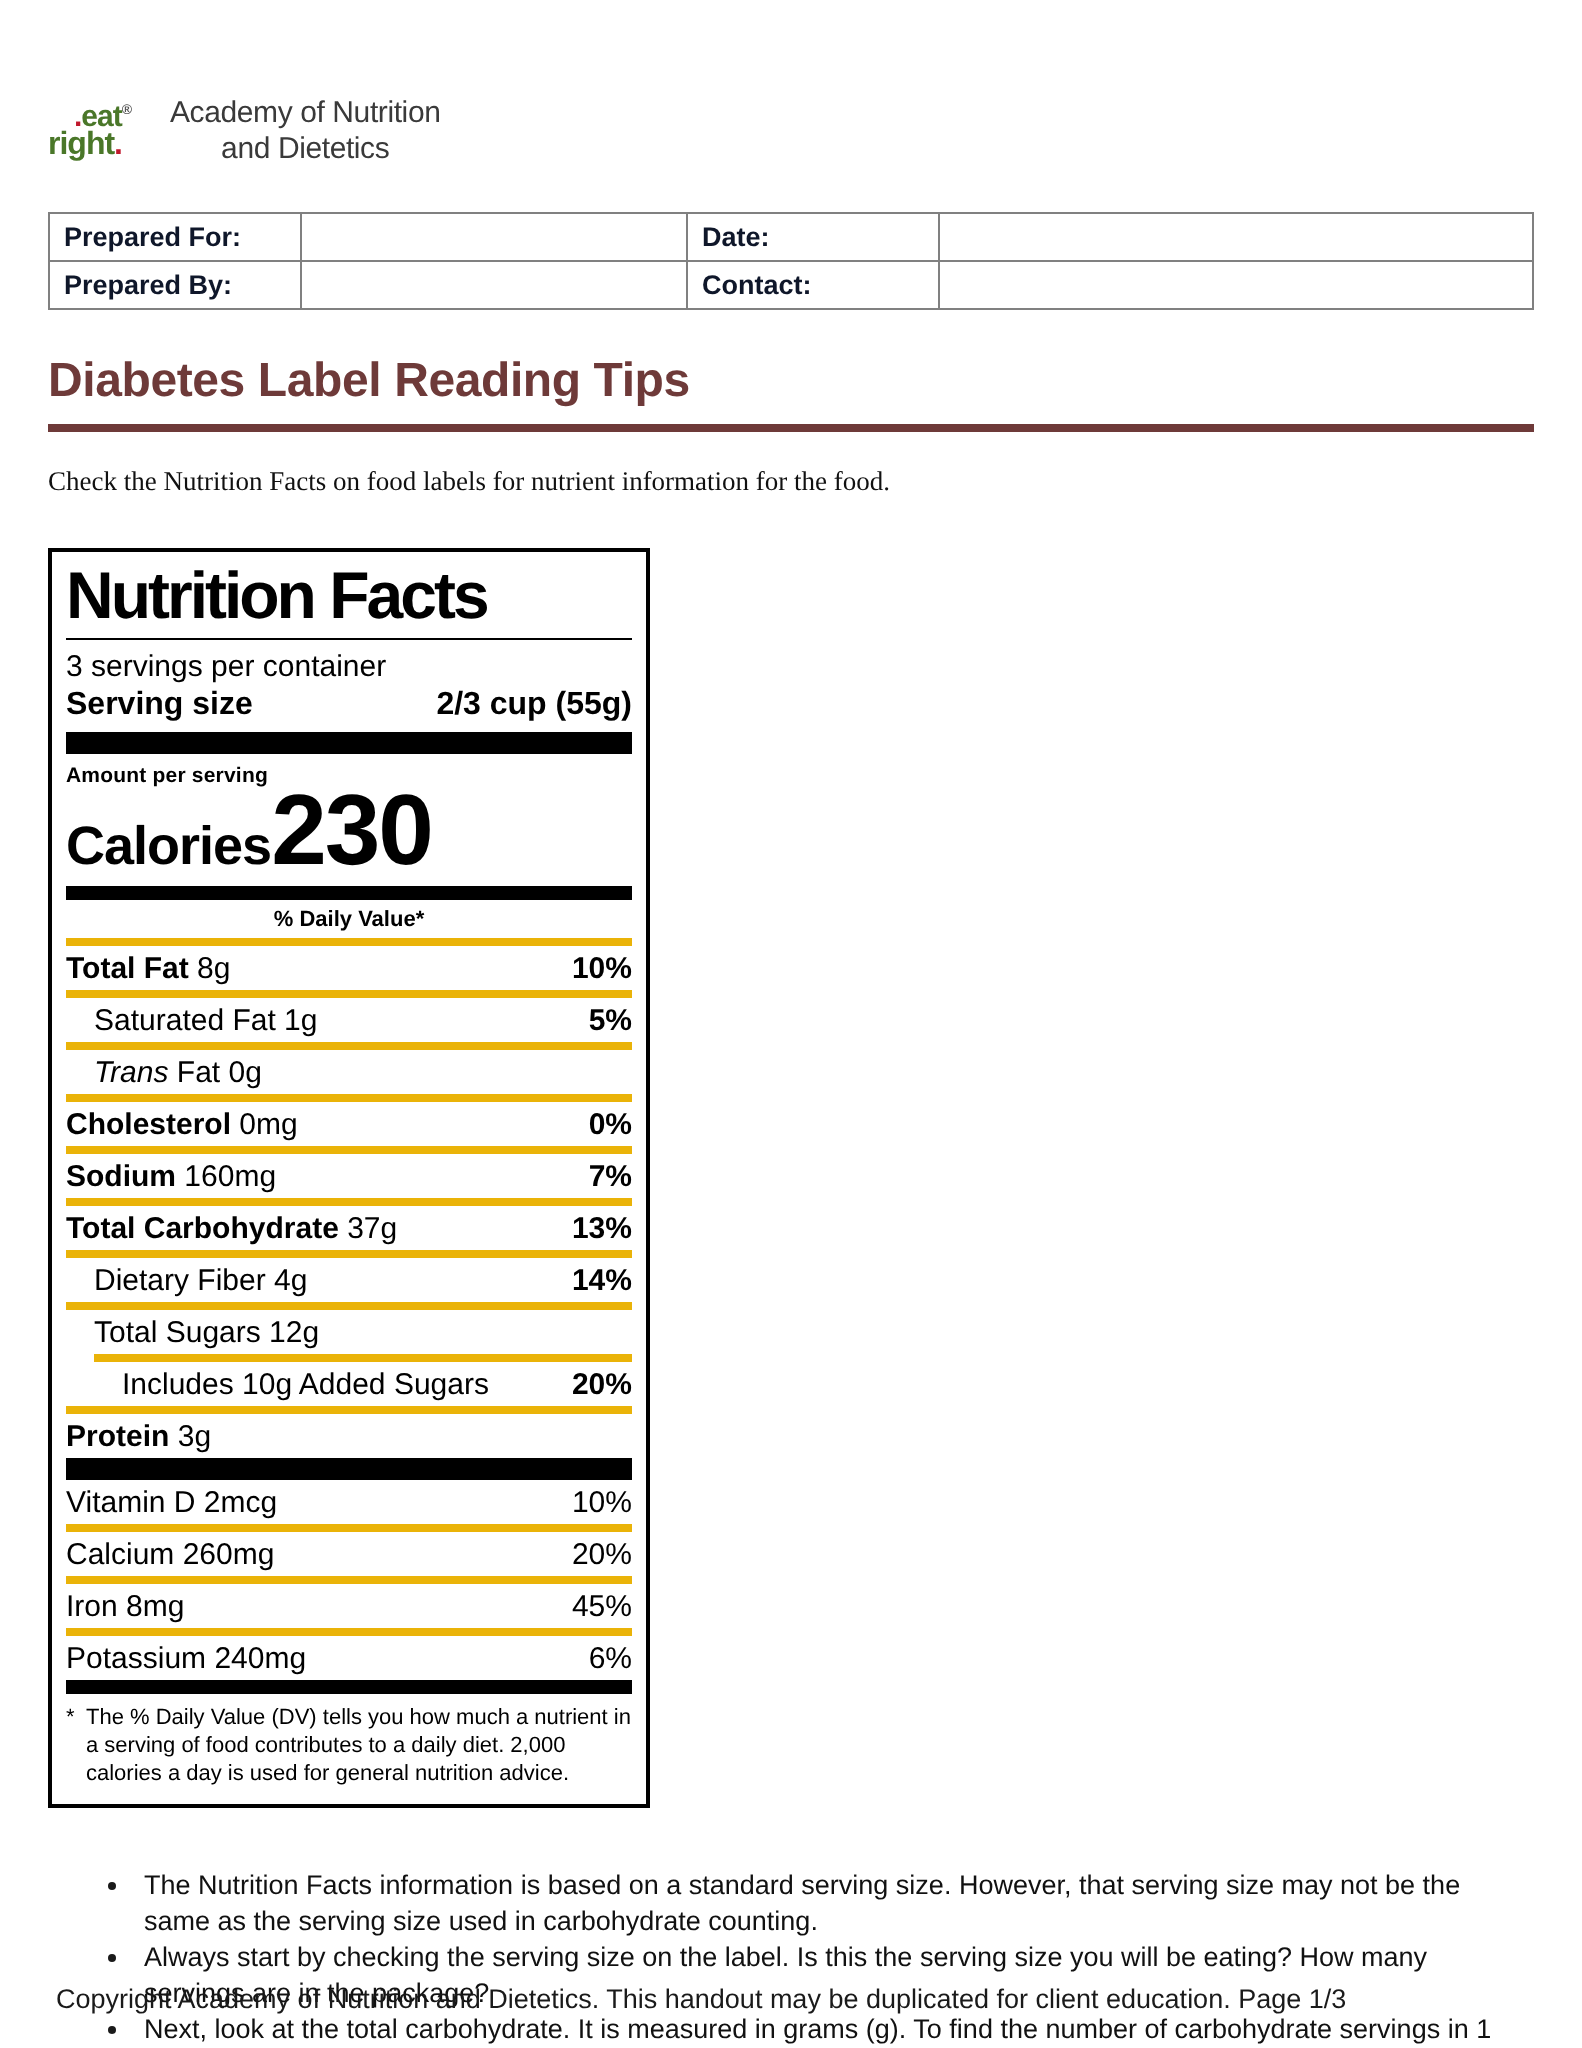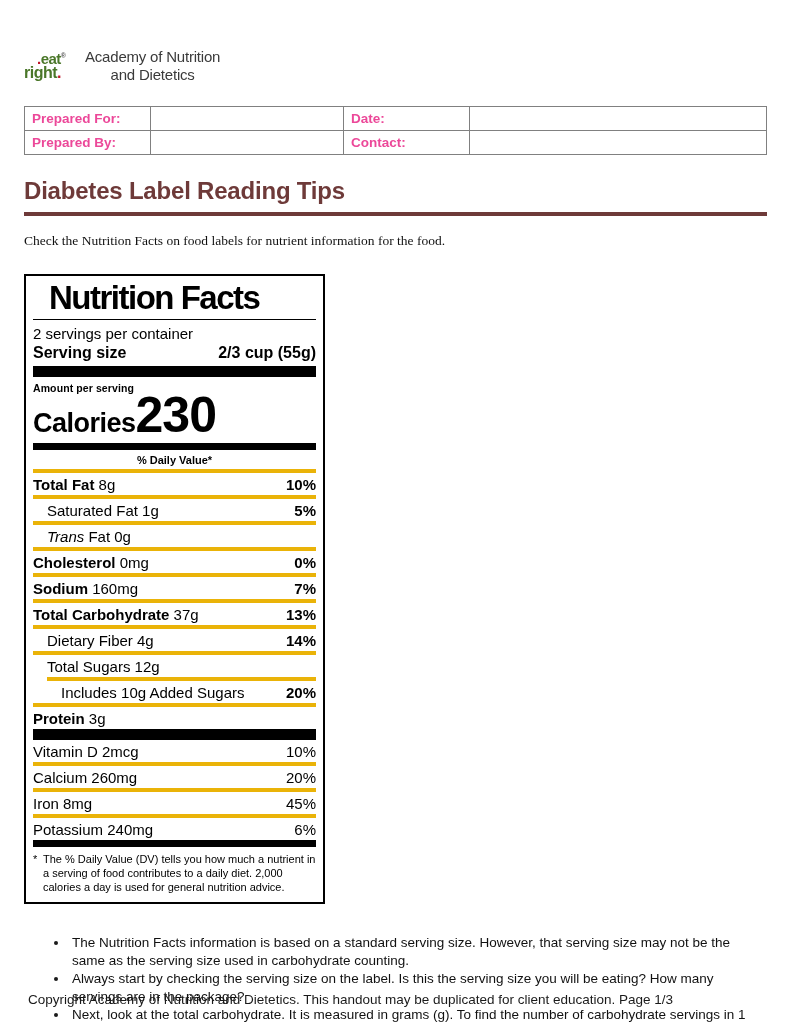--- a/index.html
+++ b/index.html
@@ -24,21 +24,21 @@
   .brand .l2 { font-size:16px; letter-spacing:-0.5px; margin-top:-1px; }
   .brand .dot { color:var(--logo-red,#c0182c); font-weight:bold; }
   .brand sup { font-size:7px; color:#555; }
   .org-name { font-size:15px; line-height:1.22; color:#3a3a3a; letter-spacing:-0.2px;text-align:center; }
 
   
   .prep-table { width:100%; border-collapse:collapse; margin-top:20px; }
   .prep-table td {
     border:1px solid #808080;
     font-size:13.5px; height:24px; padding:2px 7px;
-    color:#ec4899; vertical-align:middle;
+    color:#0f172a; vertical-align:middle;
   }
   .prep-table td.lbl { font-weight:bold; }
   .c1 { width:17%; } .c2 { width:26%; } .c3 { width:17%; } .c4 { width:40%; }
 
   
   h1.page-title {
     margin-top:22px;
     font-size:24px; font-weight:bold;
     color:var(--title-accent,#6e3a39);
     letter-spacing:-0.2px;
@@ -46,21 +46,21 @@
     padding-bottom:7px;
   }
   .intro { margin-top:17px; font-size:13.5px; color:#111;font-family:Liberation Serif, serif; }
 
   
   .nfl {
     width:301px; margin-top:25px;
     border:2px solid #000; background:#fff;
     padding:5px 7px 8px 7px; color:#000;
   }
-  .nfl-title { font-size:33px; font-weight:bold; letter-spacing:-1.5px; line-height:1.05; white-space:nowrap;margin-left:16px; }
+  .nfl-title { font-size:33px; font-weight:bold; letter-spacing:-1.5px; line-height:1.05; white-space:nowrap; }
   .rule { border-top:1px solid #000; margin-top:3px; }
   .servings { font-size:15px; margin-top:5px; }
   .ss-row { display:flex; justify-content:space-between; font-size:16px; font-weight:bold; margin-top:2px; padding-bottom:4px; }
   .bar-thick { height:11px; background:#000; }
   .bar-med { height:7px; background:#000; }
   .aps { font-size:10.5px; font-weight:bold; margin-top:5px; letter-spacing:0.1px; }
   .cal-row { display:flex; align-items:flex-end; margin-top:-2px; padding-bottom:4px; }
   .cal-word { font-size:27px; font-weight:bold; letter-spacing:-0.5px; }
   .cal-num { font-size:50px; font-weight:bold; line-height:0.95; letter-spacing:-1px; }
   .dv-head { text-align:center; font-size:11px; font-weight:bold; padding:4px 0 3px 0; }
@@ -131,21 +131,21 @@
   </tbody>
     </table>
 
   <h1 class="page-title">Diabetes Label Reading Tips</h1>
 
   <p class="intro">Check the Nutrition Facts on food labels for nutrient information for the food.</p>
 
   <div class="nfl">
     <div class="nfl-title">Nutrition Facts</div>
     <div class="rule"></div>
-    <div class="servings">2 servings per container</div>
+    <div class="servings">3 servings per container</div>
     <div class="ss-row">
       <span>Serving size</span>
       <span>2/3 cup (55g)</span>
     </div>
     <div class="bar-thick"></div>
     <div class="aps">Amount per serving</div>
     <div class="cal-row">
       <span class="cal-word">Calories</span>
       <span class="cal-num">230</span>
     </div>

